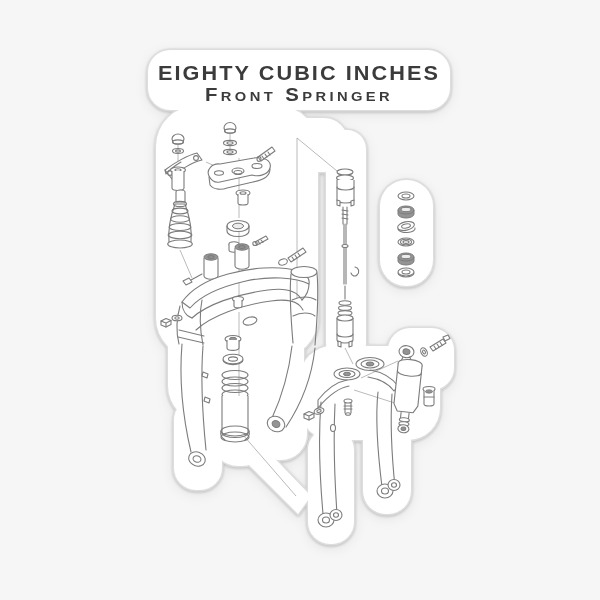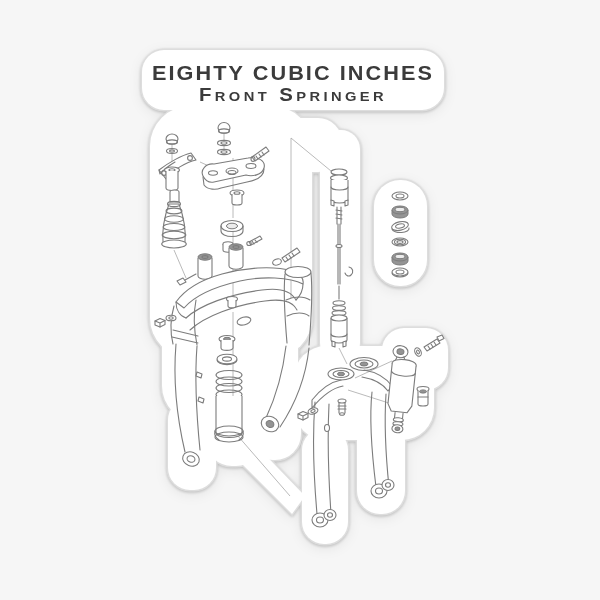--- a/index.html
+++ b/index.html
@@ -1,21 +1,21 @@
 <!DOCTYPE html>
 <html style="--bg: #f6f6f6; --sticker: #ffffff; --edge: #dddddd; --line: #7c7c7c; --dark: #949494; --text: #3b3b3b;"><head>
 <meta charset="utf-8">
 <style>
   :root{
     --bg:#f6f6f6; --sticker:#ffffff; --edge:#dddddd;
     --line:#7c7c7c; --line-soft:#a3a3a3; --dark:#949494; --text:#3b3b3b;
   }
   html,body{margin:0;padding:0;}
   body{background:var(--bg);font-family:"Liberation Sans",sans-serif;}
-  .stage{position:relative;width:520px;height:600px;background:var(--bg);overflow:hidden;}
+  .stage{position:relative;width:520px;height:600px;background:var(--bg);overflow:hidden;padding-left:6px;}
   svg{display:block;}
   .sticker-wrap{filter:drop-shadow(0 1px 1.5px rgba(0,0,0,.20)) drop-shadow(0 3px 6px rgba(0,0,0,.07));}
   .pass1{fill:var(--sticker);stroke:var(--edge);stroke-width:3;}
   .pass2{fill:var(--sticker);stroke:none;}
   .ln{fill:none;stroke:var(--line);stroke-width:1.1;stroke-linecap:round;stroke-linejoin:round;}
   .wh{fill:var(--sticker);stroke:var(--line);stroke-width:1.1;stroke-linejoin:round;}
   .dk{fill:var(--dark);stroke:var(--line);stroke-width:1;}
   .md{fill:#ececec;stroke:var(--line);stroke-width:1;}
   .thin{fill:none;stroke:var(--line-soft);stroke-width:.75;}
   .title-txt{font-family:"Liberation Sans",sans-serif;font-weight:700;font-size:21px;

